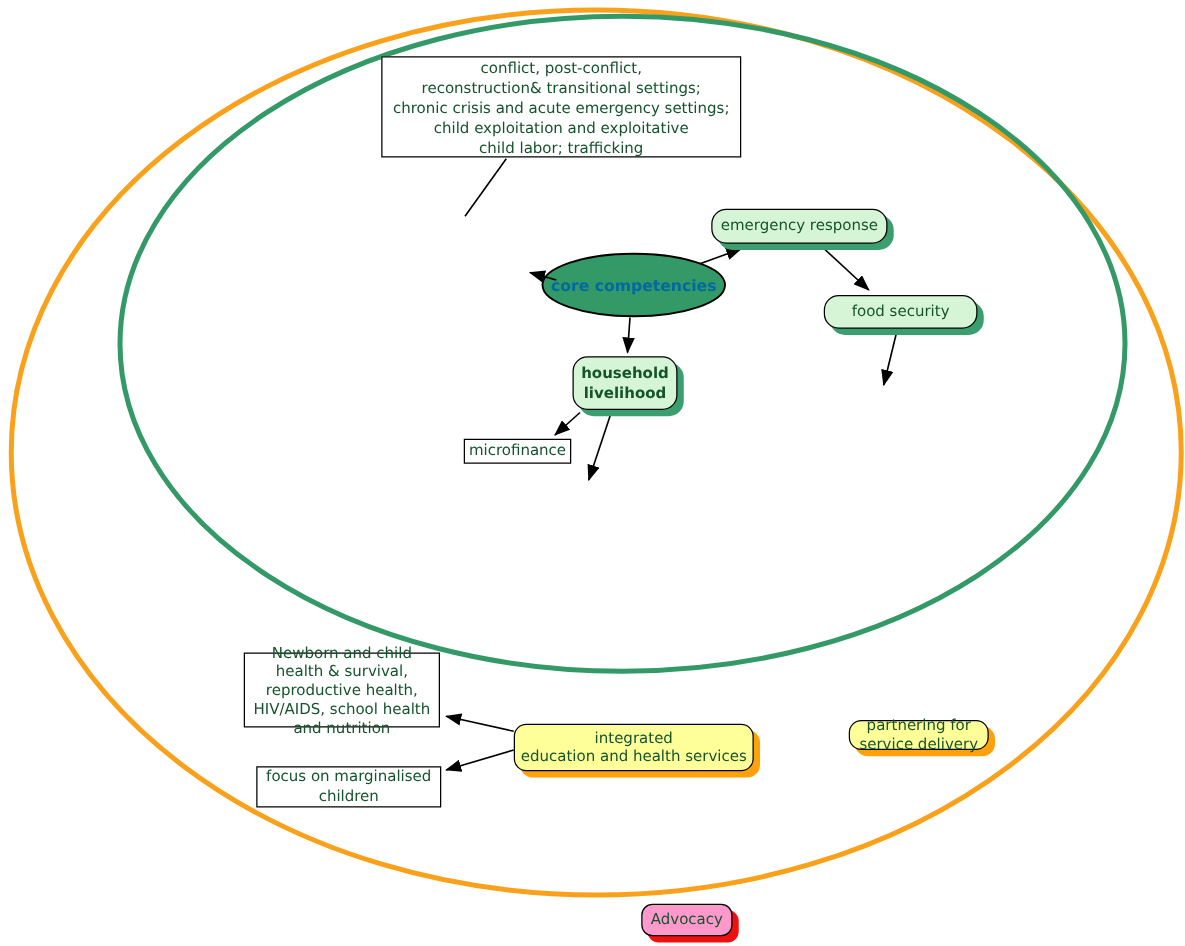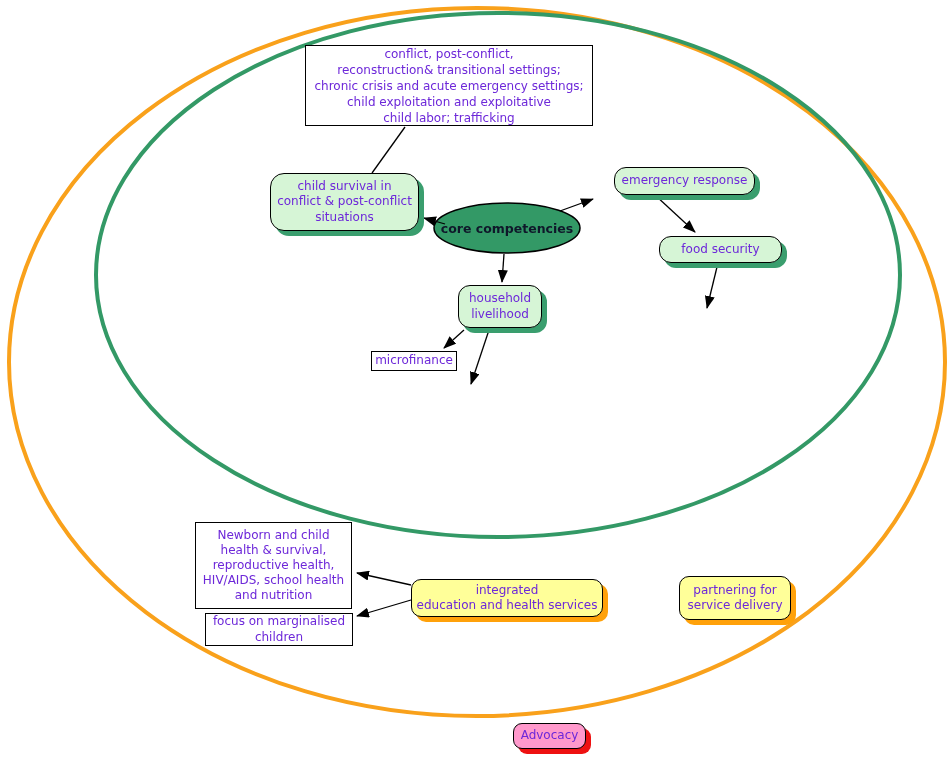--- a/index.html
+++ b/index.html
@@ -6,38 +6,38 @@
   .canvas {
     position:relative; width:948px; height:757px; background:#ffffff;
     font-family:"DejaVu Sans","Liberation Sans",sans-serif;
     overflow:hidden;
   }
   .layer { position:absolute; left:0; top:0; }
   .node {
     position:absolute; box-sizing:border-box;
     display:flex; align-items:center; justify-content:center;
     text-align:center; white-space:pre-line;
-    font-size:12px; line-height:15.5px; color:#6d28d9;
+    font-size:12px; line-height:15.5px; color:#14532d;
   }
   .white-box { background:#ffffff; border:1.5px solid #000; }
   .green-box {
     background:#d6f5d6; border:1.5px solid #000; border-radius:12px;
     box-shadow:5px 5px 0 #3a9e6e;
   }
   .yellow-box {
     background:#ffff99; border:1.5px solid #000; border-radius:10px;
     box-shadow:5px 5px 0 #ffa10a;
   }
   .pink-box {
     background:#ff99cc; border:1.5px solid #000; border-radius:9px;
     box-shadow:5px 5px 0 #ee1111;
   }
   .core-label {
     position:absolute; display:flex; align-items:center; justify-content:center;
-    font-size:12.5px; font-weight:bold; color:#0f172a; text-align:center;
+    font-size:12.5px; font-weight:bold; color:#0369a1; text-align:center;
   }
 </style>
 </head>
 <body>
 
 <div class="canvas">
 
   <svg class="layer" width="948" height="757" viewBox="0 0 948 757">
     <defs>
       <marker id="ah" markerUnits="userSpaceOnUse" markerWidth="13" markerHeight="10" refX="12" refY="5" orient="auto">
@@ -64,45 +64,42 @@
   </svg>
 
   <div class="core-label" style="left:434px; top:203px; width:146px; height:50px;">core competencies</div>
 
   <div class="node white-box" style="left:305px; top:45px; width:288px; height:81px; line-height:16px;">conflict, post-conflict,
 reconstruction&amp; transitional settings;
 chronic crisis and acute emergency settings;
 child exploitation and exploitative
 child labor; trafficking</div>
 
-  <div class="node green-box" style="left:270px; top:173px; width:149px; height:58px; border-radius:14px;">child survival in
-conflict &amp; post-conflict
-situations</div>
 
-  <div class="node green-box" style="left:569px; top:167px; width:141px; height:28px;margin-left:45px;">emergency response</div>
+  <div class="node green-box" style="left:569px; top:167px; width:141px; height:28px;">emergency response</div>
 
   <div class="node green-box" style="left:659px; top:236px; width:123px; height:27px;">food security</div>
 
-  <div class="node green-box" style="left:458px; top:285px; width:84px; height:43px;">household
+  <div class="node green-box" style="left:458px; top:285px; width:84px; height:43px;font-weight:bold;">household
 livelihood</div>
 
   <div class="node white-box" style="left:371px; top:351px; width:86px; height:20px;">microfinance</div>
 
 
 
-  <div class="node white-box" style="left:195px; top:522px; width:157px; height:87px; line-height:15px;">Newborn and child
+  <div class="node white-box" style="left:195px; top:522px; width:157px; height:60px; line-height:15px;">Newborn and child
 health &amp; survival,
 reproductive health,
 HIV/AIDS, school health
 and nutrition</div>
 
   <div class="node white-box" style="left:205px; top:613px; width:148px; height:33px;">focus on marginalised
 children</div>
 
   <div class="node yellow-box" style="left:411px; top:579px; width:192px; height:38px;">integrated
 education and health services</div>
 
-  <div class="node yellow-box" style="left:679px; top:576px; width:112px; height:44px;">partnering for
+  <div class="node yellow-box" style="left:679px; top:576px; width:112px; height:24px;">partnering for
 service delivery</div>
 
   <div class="node pink-box" style="left:475px; top:723px; width:73px; height:26px;margin-left:38px;">Advocacy</div>
 
 </div>
 
 </body></html>

